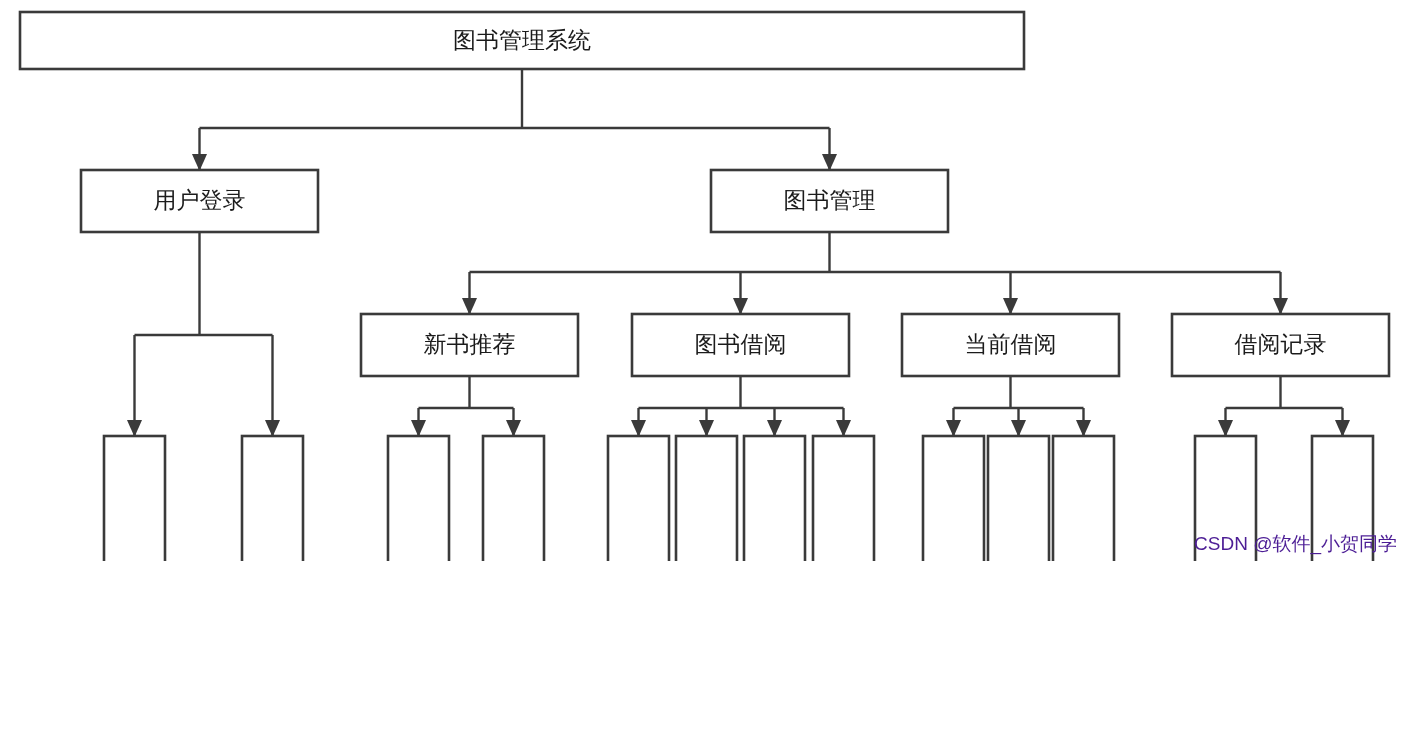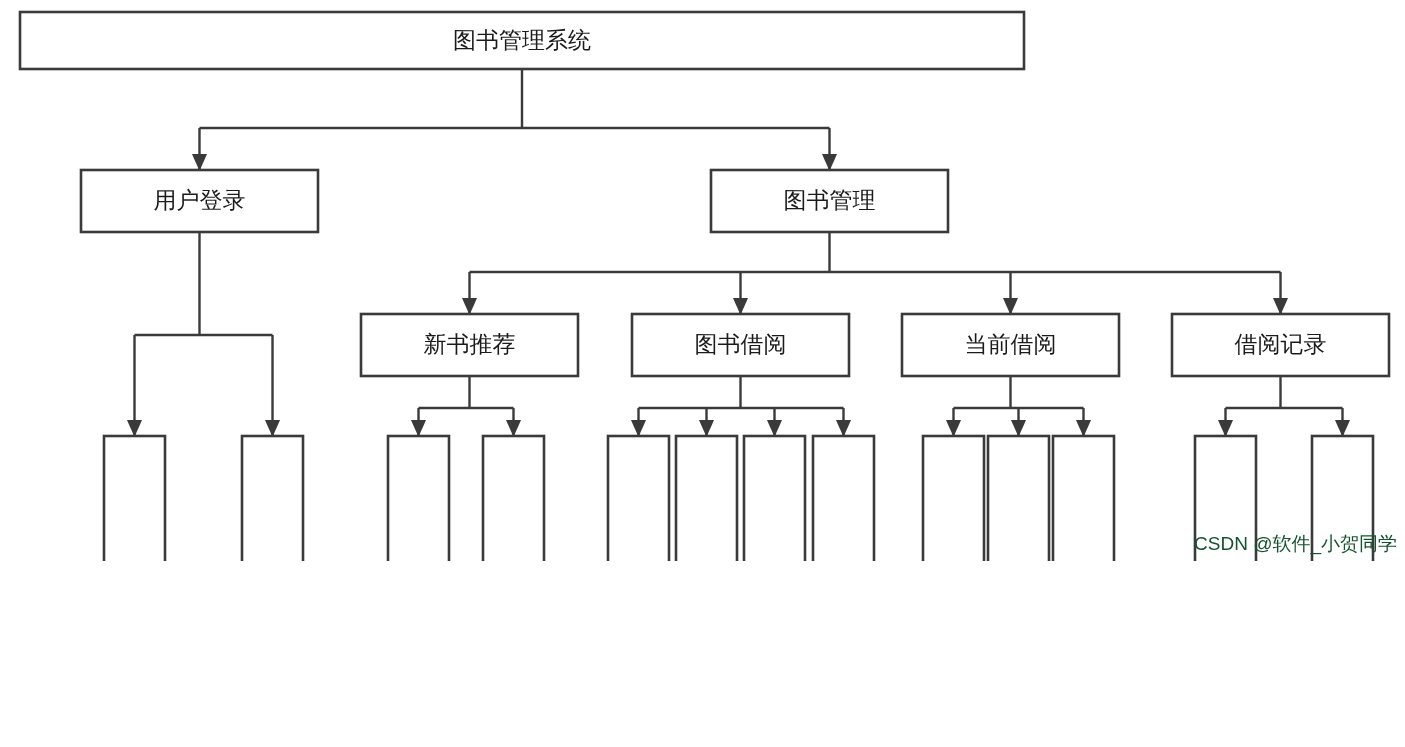--- a/index.html
+++ b/index.html
@@ -60,21 +60,21 @@
     text-align: center;
     white-space: nowrap;
     user-select: none;
   }
   .watermark {
     position: absolute;
     right: 8px;
     bottom: 4px;
     font-family: "Liberation Sans", "DejaVu Sans", sans-serif;
     font-size: 19px;
-    color: #14532d;
+    color: #4c1d95;
     white-space: nowrap;
     user-select: none;
   }
 </style>
 </head>
 <body>
 
 <div id="diagram-root">
 
   <svg class="diagram-canvas" viewBox="0 0 1405 747">

